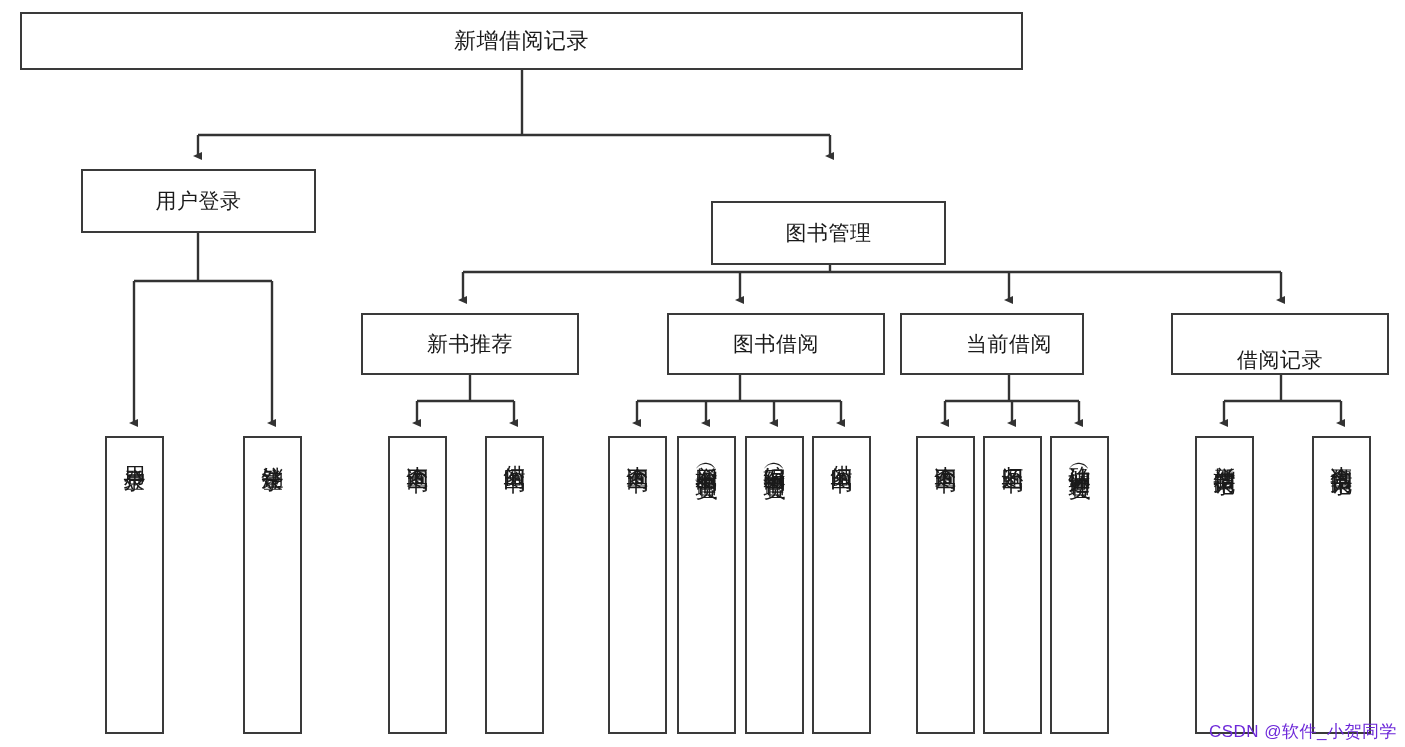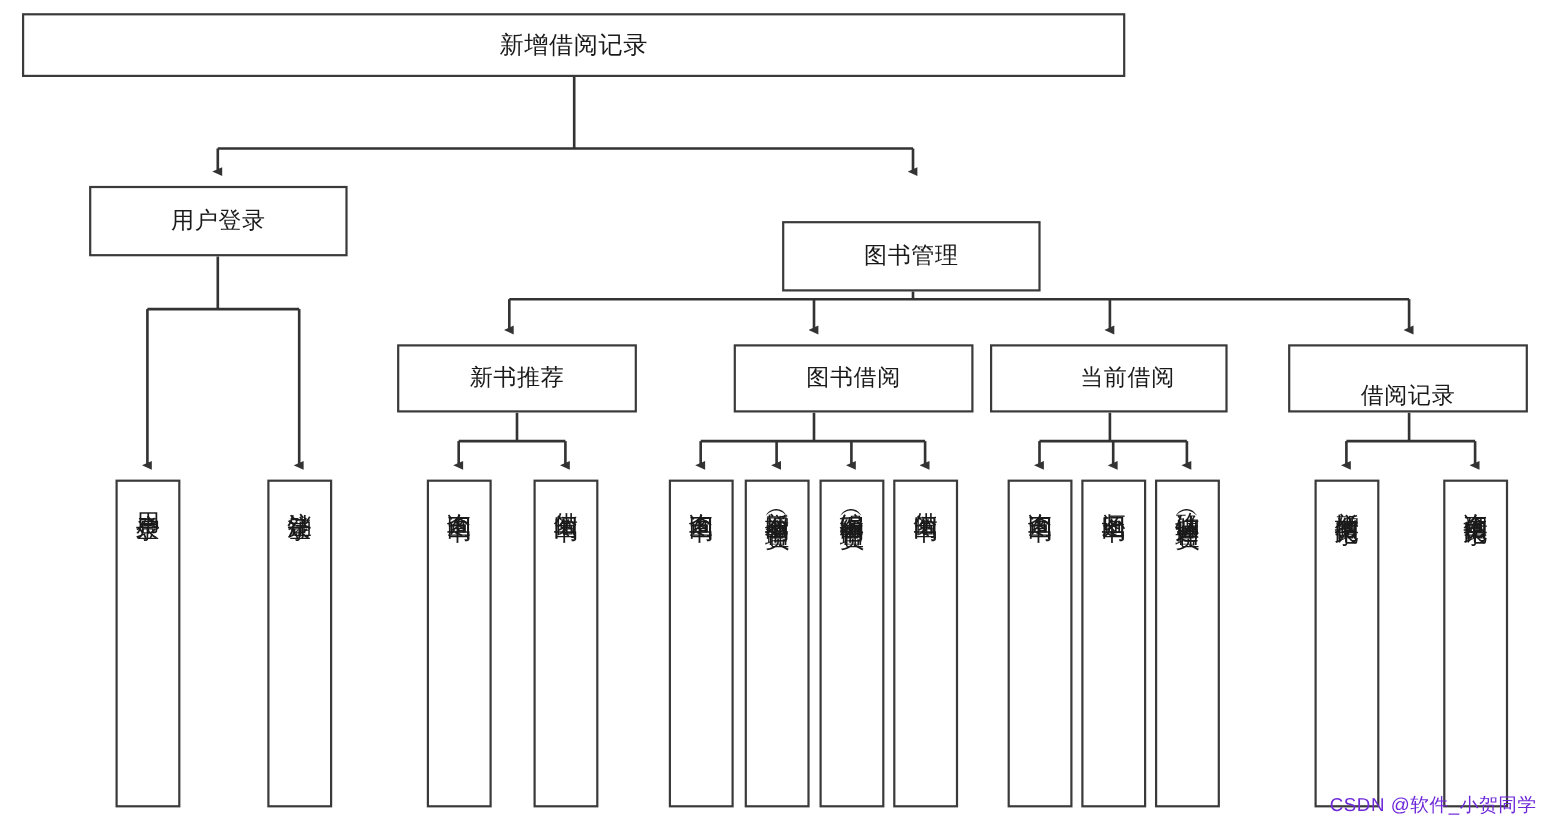--- a/index.html
+++ b/index.html
@@ -133,21 +133,21 @@
   <div class="node level2" style="left:711px; top:169px; width:235px; height:64px;margin-top:32px;">
     <span class="label">图书管理</span>
   </div>
 
   <div class="node level3" style="left:361px; top:313px; width:218px; height:62px;justify-content:center;">
     <span class="label">新书推荐</span>
   </div>
   <div class="node level3" style="left:631px; top:313px; width:218px; height:62px;margin-left:36px;">
     <span class="label">图书借阅</span>
   </div>
-  <div class="node level3" style="left:900px; top:313px; width:216px; height:62px;padding-left:34px;">
+  <div class="node level3" style="left:900px; top:313px; width:184px; height:62px;padding-left:34px;">
     <span class="label">当前借阅</span>
   </div>
   <div class="node level3" style="left:1171px; top:313px; width:218px; height:62px;align-items:flex-end;">
     <span class="label">借阅记录</span>
   </div>
 
   <div class="node leaf" style="left:105px; top:436px; width:59px; height:298px;">
     <span class="label">用户登录</span>
   </div>
   <div class="node leaf" style="left:243px; top:436px; width:59px; height:298px;">

